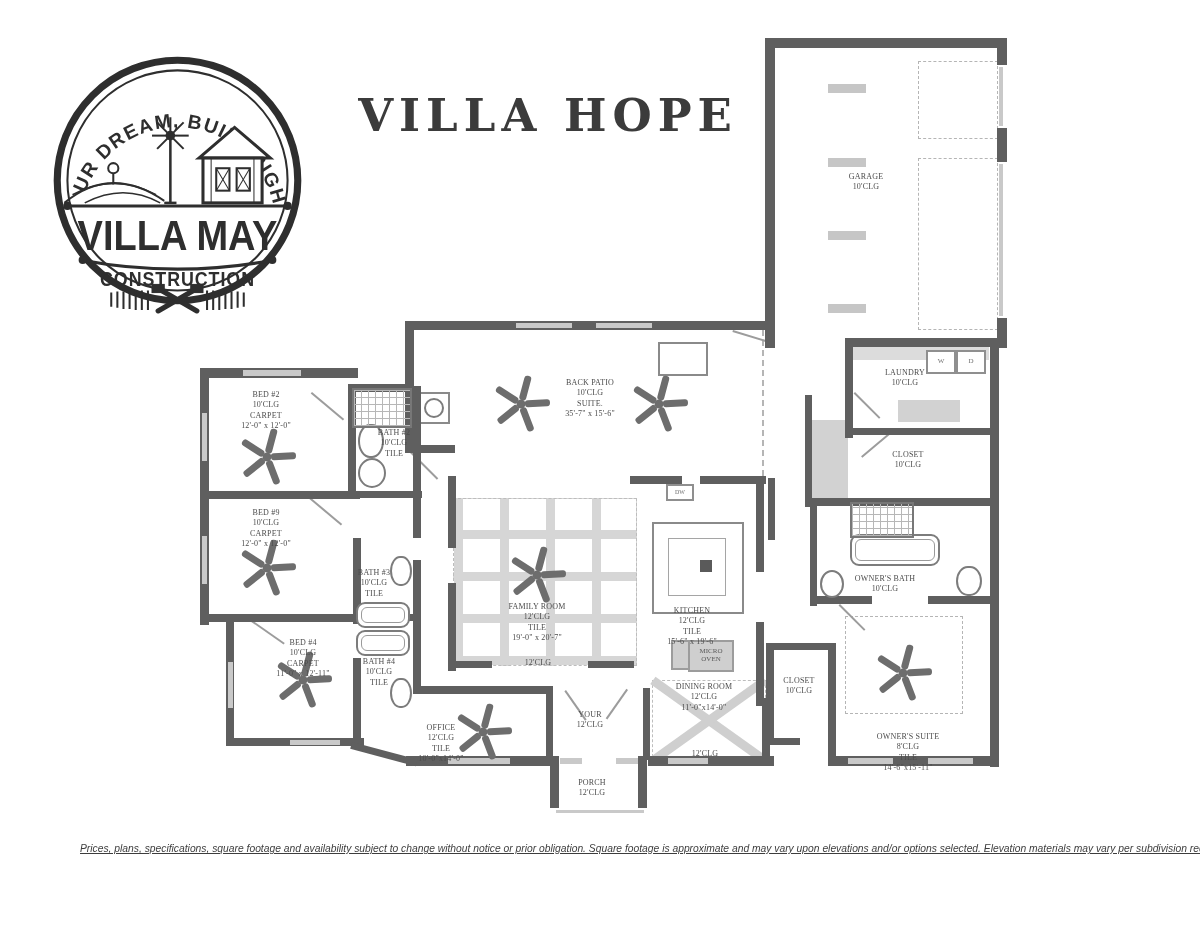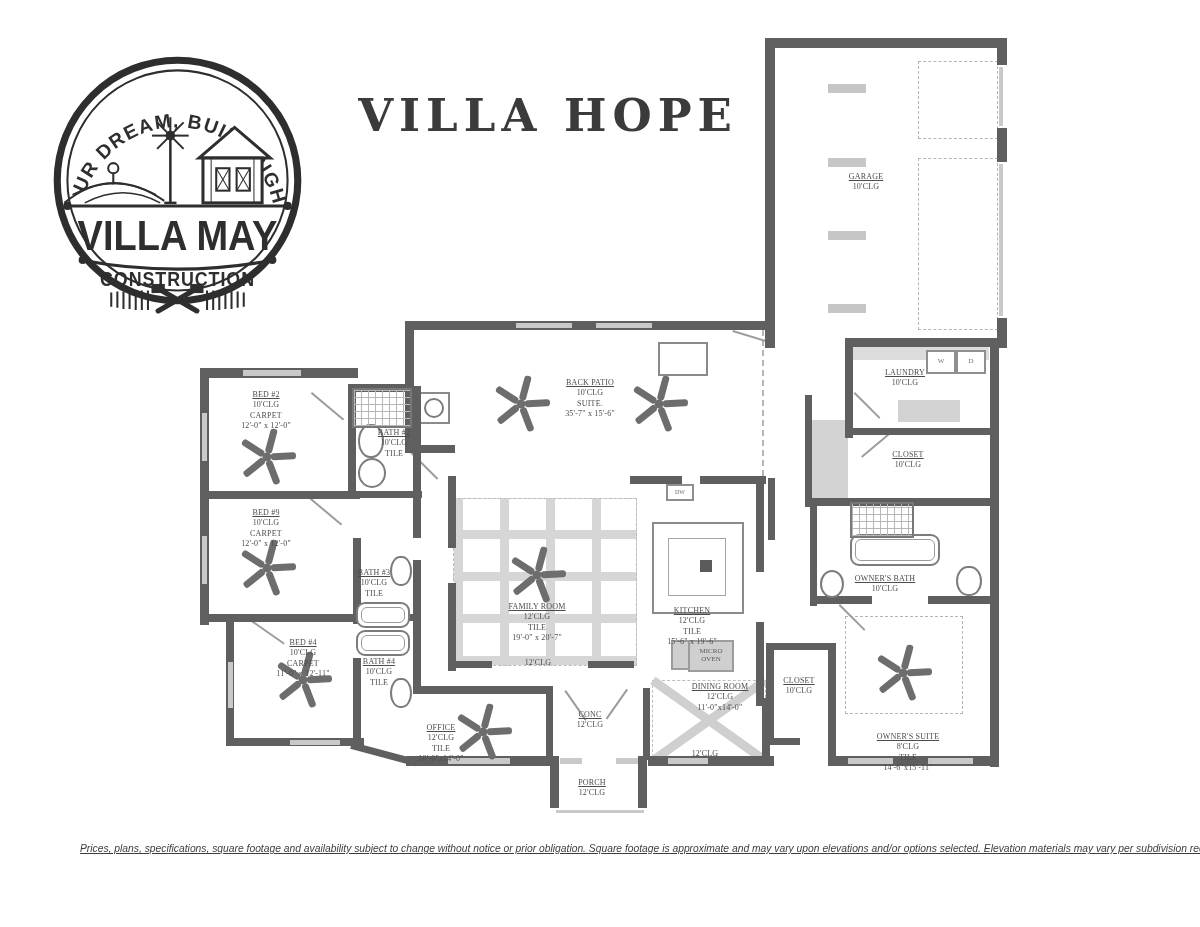--- a/index.html
+++ b/index.html
@@ -35,21 +35,21 @@
        repeating-linear-gradient(90deg,#d6d6d6 0 9px,transparent 9px 46px),
        repeating-linear-gradient(0deg,#d6d6d6 0 9px,transparent 9px 42px);}
   .xceil{position:absolute;left:652px;top:680px;width:112px;height:80px;border:1.5px dashed #bdbdbd;z-index:1;overflow:visible;}
   .xbar{position:absolute;width:138px;height:9px;background:#cfcfcf;left:-13px;top:35px;}
   .xbar.a{transform:rotate(35.6deg);}
   .xbar.b{transform:rotate(-35.6deg);}
   
   .rl{position:absolute;text-align:center;font-size:8px;line-height:1.3;color:#4c4c4c;
       letter-spacing:.2px;z-index:6;font-family:"Liberation Serif",serif;}
   .rl span{display:block;}
-  .rn{text-decoration:underline;}
+  .rn{}
   .appl{position:absolute;border:2px solid #8f8f8f;color:#707070;font-size:7px;line-height:1.1;
         display:flex;flex-direction:column;align-items:center;justify-content:center;text-align:center;
         background:#fff;z-index:4;font-family:"Liberation Serif",serif;}
   .appl.fill{background:#cfcfcf;border-color:#9c9c9c;color:#5a5a5a;}
   
   .footer{position:absolute;left:80px;top:843px;width:1062px;z-index:7;
      font-family:"Liberation Sans",sans-serif;font-style:italic;font-size:10.3px;color:#3d3d3d;
      text-decoration:underline;white-space:nowrap;}
   
   .logo{position:absolute;left:50px;top:50px;z-index:7;}
@@ -218,21 +218,21 @@
     </div>
     <div class="rl" style="left:508px;top:658px;width:60px;">
       <span>12'CLG</span>
     </div>
     <div class="rl" style="left:642px;top:606px;width:100px;">
       <span class="rn">KITCHEN</span>
       <span>12'CLG</span>
       <span>TILE</span>
       <span>15'-6" x 19'-6"</span>
     </div>
-    <div class="rl" style="left:668px;top:682px;width:104px;text-align:center;">
+    <div class="rl" style="left:652px;top:682px;width:104px;text-align:center;">
       <span class="rn">DINING ROOM</span>
       <span>12'CLG</span>
       <span>11'-0"x14'-0"</span>
     </div>
     <div class="rl" style="left:675px;top:749px;width:60px;">
       <span>12'CLG</span>
     </div>
     <div class="rl" style="left:835px;top:574px;width:100px;">
       <span class="rn">OWNER'S BATH</span>
       <span>10'CLG</span>
@@ -247,21 +247,21 @@
       <span>TILE</span>
       <span>14'-6"x15'-11"</span>
     </div>
     <div class="rl" style="left:404px;top:706px;width:74px;margin-top:17px;">
       <span class="rn">OFFICE</span>
       <span>12'CLG</span>
       <span>TILE</span>
       <span>10'-0"x14'-0"</span>
     </div>
     <div class="rl" style="left:555px;top:710px;width:70px;">
-      <span class="rn">CONC</span>
+      <span class="rn">YOUR</span>
       <span>12'CLG</span>
     </div>
     <div class="rl" style="left:557px;top:778px;width:70px;">
       <span class="rn">PORCH</span>
       <span>12'CLG</span>
     </div>
   <div class="wall" style="left: 765px; top: 38px; width: 242px; height: 10px;"></div>
       <div class="wall" style="left: 765px; top: 38px; width: 10px; height: 302px;"></div>
       <div class="wall" style="left: 997px; top: 38px; width: 10px; height: 27px;"></div>
       <div class="wall" style="left: 997px; top: 128px; width: 10px; height: 34px;"></div>

